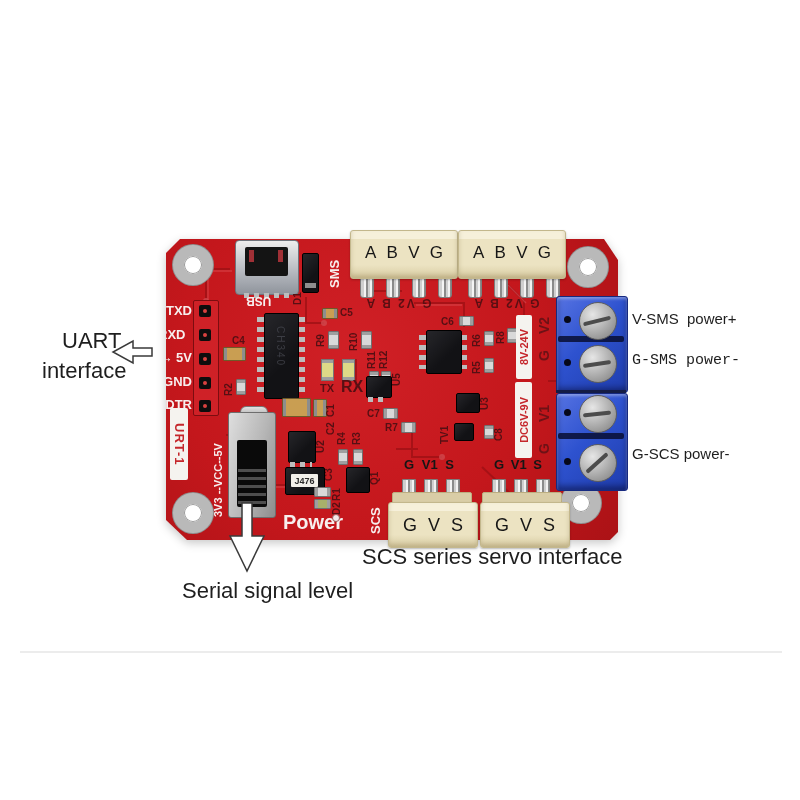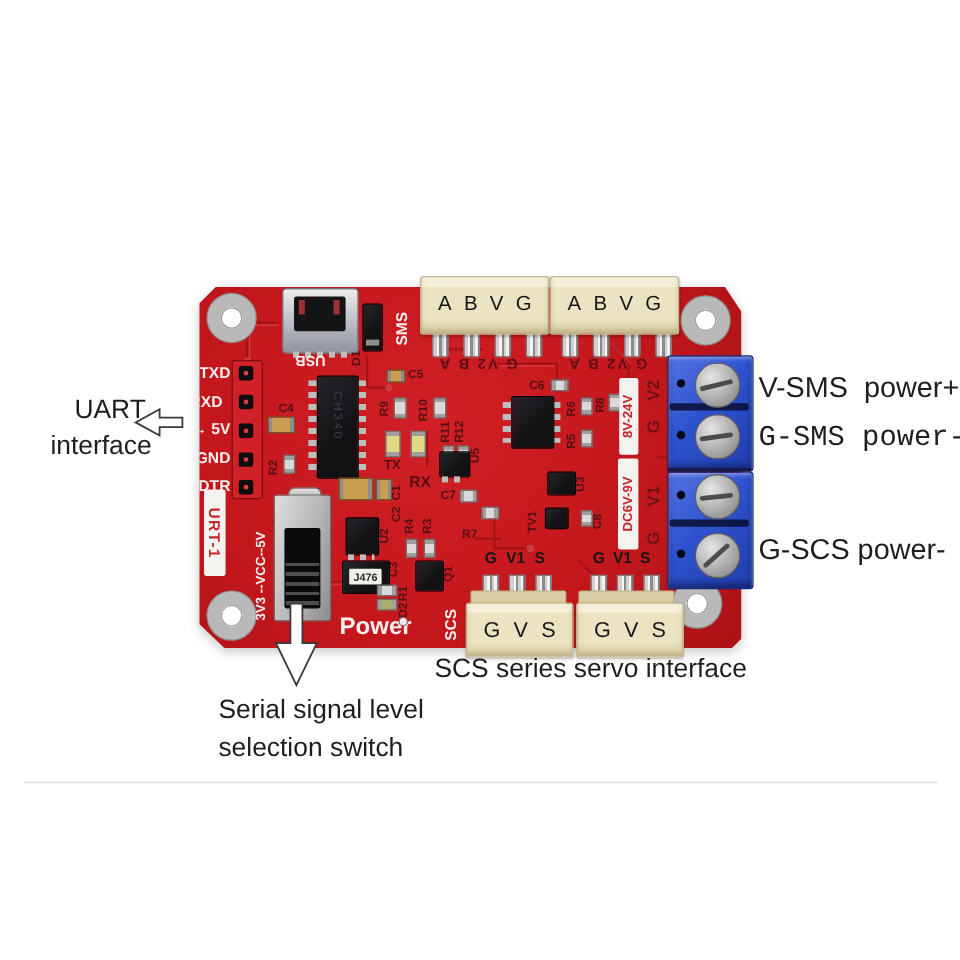--- a/index.html
+++ b/index.html
@@ -1,20 +1,20 @@
 <!DOCTYPE html>
 <html><head>
 <meta charset="utf-8">
 <style>
   html,body{margin:0;padding:0;background:#fff;}
   .stage{position:relative;width:800px;height:800px;background:#ffffff;overflow:hidden;
          font-family:"Liberation Sans",sans-serif;}
   .abs{position:absolute;}
   
-  .ann{position:absolute;color:#1e1e1e;font-size:24px;line-height:1.15;white-space:pre;}
+  .ann{position:absolute;color:#1e1e1e;font-size:15px;line-height:1.15;white-space:pre;}
   
   .board{position:absolute;left:166px;top:239px;width:452px;height:301px;
          background:radial-gradient(circle at 42% 38%, #d02026 0%, #c4171c 55%, #ab1216 100%);
          clip-path:polygon(14px 0,438px 0,452px 21px,452px 293px,444px 301px,21px 301px,0 281px,0 14px);}
   .boardwrap{position:absolute;left:0;top:0;filter:drop-shadow(0 3px 5px rgba(0,0,0,.22));}
   .hole{position:absolute;width:18px;height:18px;border-radius:50%;background:#ffffff;
         border:11px solid #b9b9b9;box-shadow:0 0 0 1px #8f8f8f, inset 0 0 0 1px #9a9a9a;}
   .silk-w{position:absolute;color:#f7efee;font-weight:bold;}
   .silk-d{position:absolute;color:#5a0f13;font-weight:bold;}
   .vup{writing-mode:vertical-rl;text-orientation:mixed;transform:rotate(180deg);}
@@ -147,41 +147,41 @@
     <div class="res" style="left:162px;top:92px;width:9px;height:16px;"></div>
     <div class="res" style="left:195px;top:92px;width:9px;height:16px;"></div>
     <span class="ref vref" style="left:201px;top:104px;height:26px;">R11</span>
     <span class="ref vref" style="left:213px;top:104px;height:26px;">R12</span>
     <div class="res" style="left:203px;top:132px;width:8px;height:12px;"></div>
     <div class="res" style="left:215px;top:132px;width:8px;height:12px;"></div>
 
     <div class="abs" style="left:155px;top:120px;width:11px;height:20px;background:linear-gradient(to bottom,#9f9f9f 0 3px,#ded987 3px 17px,#9f9f9f 17px);border:1px solid #777;"></div>
     <div class="abs" style="left:176px;top:120px;width:11px;height:20px;background:linear-gradient(to bottom,#9f9f9f 0 3px,#ded987 3px 17px,#9f9f9f 17px);border:1px solid #777;"></div>
     <span class="ref" style="left:154px;top:144px;font-size:11px;">TX</span>
-    <span class="ref" style="left:175px;top:156px;font-size:13px;">RX</span>
+    <span class="ref" style="left:175px;top:140px;font-size:16px;">RX</span>
 
     <div class="blk" style="left:200px;top:137px;width:24px;height:20px;"></div>
     <div class="legsh" style="left:202px;top:158px;width:20px;height:5px;"></div>
     <span class="ref vref" style="left:226px;top:131px;height:16px;">U5</span>
 
     <div class="legsv" style="left:253px;top:96px;width:7px;height:34px;"></div>
     <div class="legsv" style="left:294px;top:96px;width:7px;height:34px;"></div>
     <div class="blk" style="left:260px;top:91px;width:34px;height:42px;"></div>
     <span class="ref" style="left:275px;top:78px;">C6</span>
     <div class="resh" style="left:293px;top:77px;width:13px;height:8px;"></div>
     <span class="ref vref" style="left:306px;top:90px;height:18px;">R6</span>
     <span class="ref vref" style="left:306px;top:117px;height:18px;">R5</span>
     <div class="res" style="left:318px;top:92px;width:8px;height:13px;"></div>
     <div class="res" style="left:318px;top:119px;width:8px;height:13px;"></div>
     <span class="ref vref" style="left:330px;top:87px;height:18px;">R8</span>
     <div class="res" style="left:341px;top:89px;width:8px;height:13px;"></div>
 
     <span class="ref" style="left:201px;top:170px;">C7</span>
     <div class="resh" style="left:217px;top:169px;width:13px;height:9px;"></div>
-    <span class="ref" style="left:219px;top:184px;margin-top:18px;">R7</span>
+    <span class="ref" style="left:219px;top:184px;">R7</span>
     <div class="resh" style="left:235px;top:183px;width:13px;height:9px;"></div>
 
     <div class="blk" style="left:290px;top:154px;width:22px;height:18px;"></div>
     <span class="ref vref" style="left:314px;top:155px;height:16px;">U3</span>
     <div class="blk" style="left:288px;top:184px;width:18px;height:16px;"></div>
     <span class="ref vref" style="left:274px;top:183px;height:22px;">TV1</span>
     <span class="ref vref" style="left:328px;top:184px;height:18px;">C8</span>
     <div class="res" style="left:318px;top:186px;width:8px;height:12px;"></div>
 
     <div class="abs" style="left:74px;top:167px;width:26px;height:12px;background:linear-gradient(#e2e2e2,#9c9c9c);border:1px solid #777;border-radius:6px 6px 0 0;"></div>
@@ -321,21 +321,20 @@
   <div class="dot" style="left:564px;top:409px;"></div>
   <div class="dot" style="left:564px;top:458px;"></div>
 
   <div class="ann" style="left:62px;top:328px;font-size:22px;">UART</div>
   <div class="ann" style="left:42px;top:358px;font-size:22px;">interface</div>
   <div class="ann" style="left:632px;top:310px;">V-SMS  power+</div>
   <div class="ann" style="left:632px;top:352px;font-family:Liberation Mono, monospace;">G-SMS power-</div>
   <div class="ann" style="left:362px;top:544px;font-size:22px;">SCS series servo interface</div>
   <div class="ann" style="left:632px;top:445px;">G-SCS power-</div>
   <div class="ann" style="left:182px;top:578px;font-size:22px;">Serial signal level</div>
-  <div class="ann" style="left:182px;top:610px;font-size:22px;">selection switch</div>
 
   <svg class="abs" style="left:110px;top:338px;" width="44" height="28" viewBox="0 0 44 28">
     <polygon points="42,10 23,10 23,3 3,14 23,25 23,18 42,18" fill="#ffffff" stroke="#3a3a3a" stroke-width="1.5"></polygon>
   </svg>
   <svg class="abs" style="left:226px;top:502px;" width="42" height="72" viewBox="0 0 42 72">
     <polygon points="16,1 16,34 4,34 21,69 38,34 26,34 26,1" fill="#ffffff" stroke="#3a3a3a" stroke-width="1.5"></polygon>
   </svg>
 
   <div class="divider"></div>
 </div>

